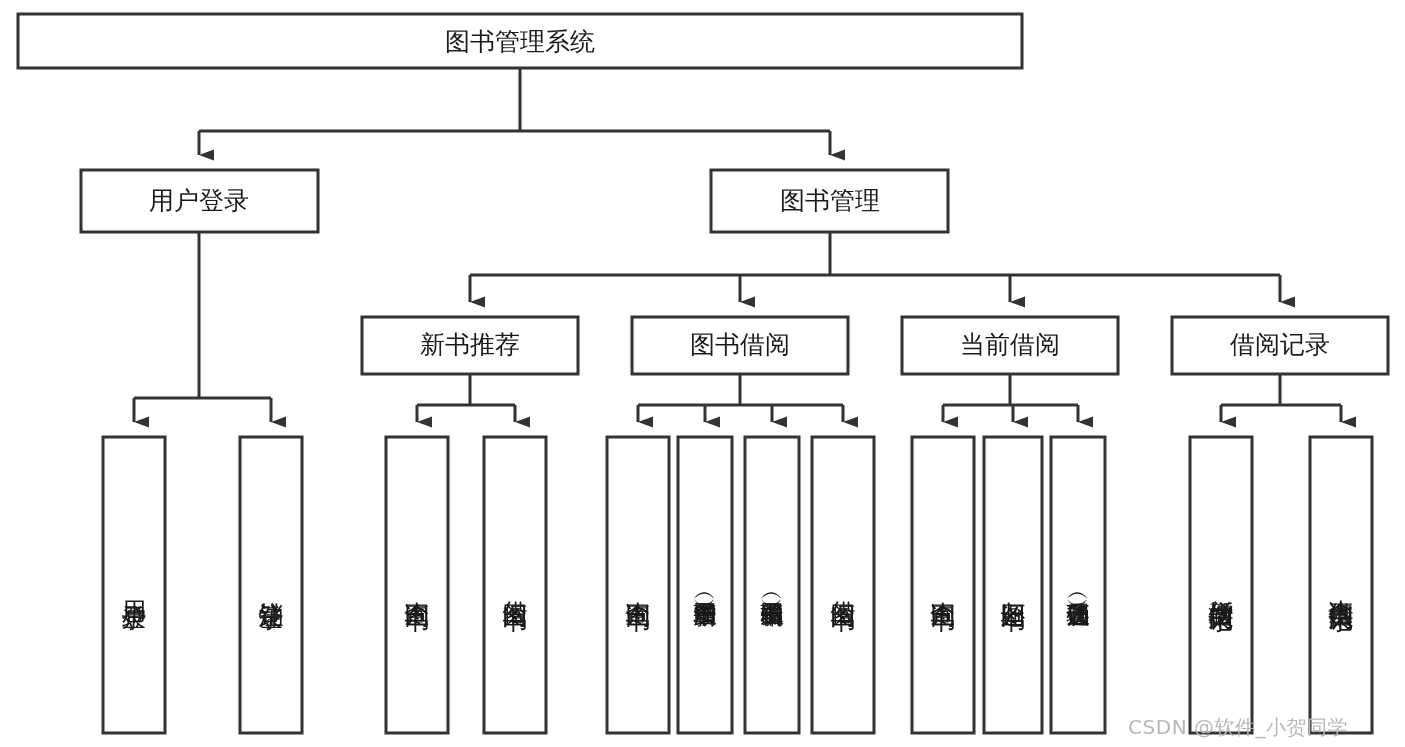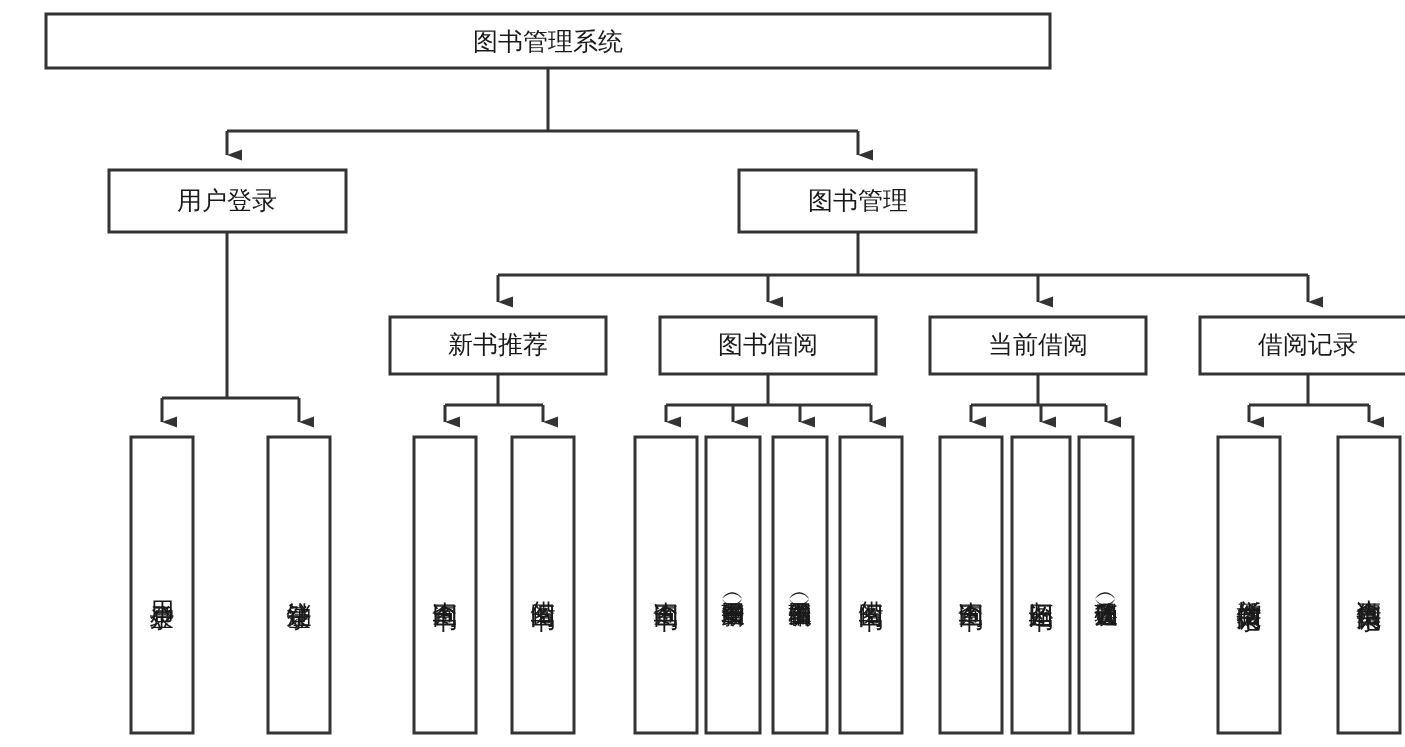--- a/index.html
+++ b/index.html
@@ -11,21 +11,20 @@
     width: 1405px;
     height: 747px;
     font-family: "DejaVu Sans", "Liberation Sans", sans-serif;
     overflow: hidden;
   }
   #diagram-root {
     position: relative;
     width: 1360px;
     height: 747px;
     background: #ffffff;
-    margin-left: 28px;
   }
   svg#tree-canvas {
     position: absolute;
     left: 0;
     top: 0;
     width: 1405px;
     height: 747px;
     display: block;
   }
   .node-box {
@@ -208,13 +207,14 @@
       <div class="node-label-vertical" style="left: 678px; top: 437px; width: 54px; height: 296px; font-size: 23px; letter-spacing: 0px;">新增图书（管理员）</div>
       <div class="node-label-vertical" style="left: 745px; top: 437px; width: 54px; height: 296px; font-size: 23px; letter-spacing: 0px;">编辑图书（管理员）</div>
       <div class="node-label-vertical" style="left: 812px; top: 437px; width: 62px; height: 296px;">借阅图书</div>
       <div class="node-label-vertical" style="left: 912px; top: 437px; width: 62px; height: 296px;">查询图书</div>
       <div class="node-label-vertical" style="left: 984px; top: 437px; width: 58px; height: 296px;">归还图书</div>
       <div class="node-label-vertical" style="left: 1051px; top: 437px; width: 54px; height: 296px; font-size: 23px; letter-spacing: 0px;">确认归还（管理员）</div>
       <div class="node-label-vertical" style="left: 1190px; top: 437px; width: 62px; height: 296px;">新增借阅记录</div>
       <div class="node-label-vertical" style="left: 1310px; top: 437px; width: 62px; height: 296px;">查询借阅记录</div>
     </div>
 
+  <div id="watermark">CSDN @软件_小贺同学</div>
 </div>
 
 </body></html>

